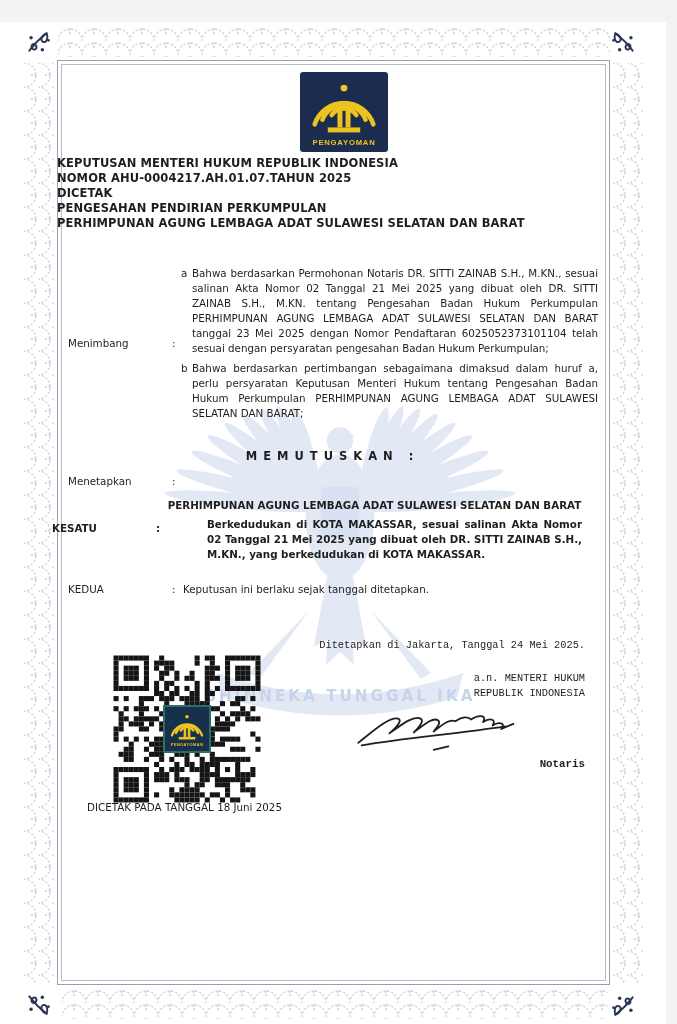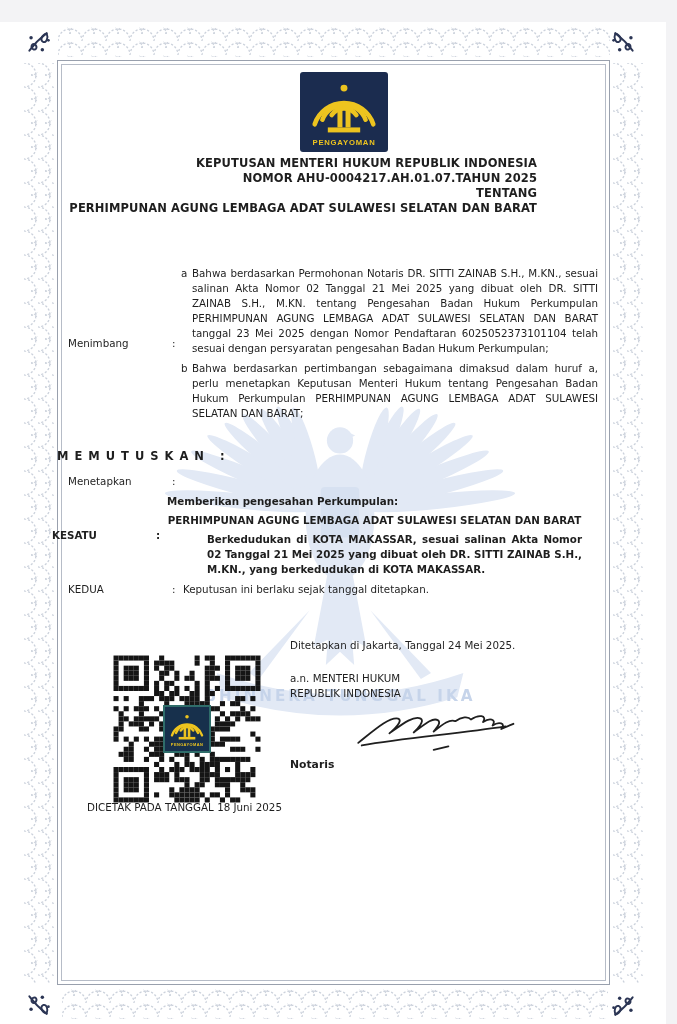--- a/index.html
+++ b/index.html
@@ -23,38 +23,38 @@
   .orn-br{left:611px;top:993px;transform:scale(-1,-1);}
 
   
   .watermark{position:absolute;left:158px;top:404px;width:364px;height:352px;pointer-events:none;}
 
   
   .ministry-logo{position:absolute;left:300px;top:72px;width:88px;height:80px;background:#1b2c4f;
                  border-radius:3px;display:flex;align-items:center;justify-content:center;}
   .ministry-logo svg{width:80px;height:74px;}
 
-  .title-block{position:absolute;left:57px;top:156px;width:480px;text-align:right;
+  .title-block{position:absolute;left:57px;top:156px;width:480px;text-align:left;
                font-weight:bold;font-size:11.5px;line-height:15px;letter-spacing:.1px;}
 
   .sect{position:absolute;font-size:10.3px;line-height:15px;}
   .row{display:flex;align-items:center;}
   .lbl{flex:0 0 104px;}
   .colon{flex:0 0 11px;}
   .val{flex:1;}
   .m-item{position:relative;padding-left:9px;text-align:justify;}
   .m-item + .m-item{margin-top:5px;}
   .m-letter{position:absolute;left:-2px;top:0;}
-  .memutuskan{position:absolute;left:57px;top:449px;width:551px;
+  .memutuskan{position:absolute;left:57px;top:449px;width:551px;text-align:center;
               font-weight:bold;font-size:11.5px;letter-spacing:6px;}
   .org-line{text-align:center;margin-top:4px;}
   .body-par{text-align:justify;margin-top:4px;margin-left:40px;}
 
-  .closing{position:absolute;left:290px;top:638px;width:295px;text-align:left;
-           font-size:10.3px;line-height:15px;}
+  .closing{position:absolute;left:290px;top:638px;width:295px;text-align:right;
+           font-size:10.3px;line-height:15px;font-family:Liberation Mono, monospace;}
   .signer-lines{margin-top:18px;}
   .signature{width:190px;height:52px;margin:2px auto 0;display:block;}
   .signer-name{font-weight:bold;font-size:10.8px;margin-top:2px;}
 
   .qr-block{position:absolute;left:112px;top:654px;width:150px;height:150px;}
   .qr-block svg.qr{position:absolute;inset:0;}
   .qr-logo{position:absolute;left:51px;top:51px;width:48px;height:48px;background:#17304c;
            border:2px solid #2f6d6a;box-sizing:border-box;display:flex;align-items:center;justify-content:center;}
   .qr-logo svg{width:40px;height:38px;}
 
@@ -176,57 +176,57 @@
 
   <div class="ministry-logo">
     <svg viewBox="0 0 100 96">
         <use href="#emblem"></use>
       </svg>
   </div>
 
   <div class="title-block">
     <div>KEPUTUSAN MENTERI HUKUM REPUBLIK INDONESIA</div>
     <div>NOMOR AHU-0004217.AH.01.07.TAHUN 2025</div>
-    <div>TENTANG</div>
+    <div>DICETAK</div>
+    <div>PENGESAHAN PENDIRIAN PERKUMPULAN</div>
     <div>PERHIMPUNAN AGUNG LEMBAGA ADAT SULAWESI SELATAN DAN BARAT</div>
   </div>
 
   <div class="sect" style="left:68px;top:266px;width:530px;">
     <div class="row">
       <span class="lbl">Menimbang</span>
       <span class="colon">:</span>
       <div class="val">
         <div class="m-item">
           <span class="m-letter">a</span>
           <span>Bahwa berdasarkan Permohonan Notaris DR. SITTI ZAINAB S.H., M.KN., sesuai salinan Akta Nomor 02 Tanggal 21 Mei 2025 yang dibuat oleh DR. SITTI ZAINAB S.H., M.KN. tentang Pengesahan Badan Hukum Perkumpulan PERHIMPUNAN AGUNG LEMBAGA ADAT SULAWESI SELATAN DAN BARAT tanggal 23 Mei 2025 dengan Nomor Pendaftaran 6025052373101104 telah sesuai dengan persyaratan pengesahan Badan Hukum Perkumpulan;</span>
         </div>
         <div class="m-item">
           <span class="m-letter">b</span>
-          <span>Bahwa berdasarkan pertimbangan sebagaimana dimaksud dalam huruf a, perlu menetapkan Keputusan Menteri Hukum tentang Pengesahan Badan Hukum Perkumpulan PERHIMPUNAN AGUNG LEMBAGA ADAT SULAWESI SELATAN DAN BARAT;</span>
+          <span>Bahwa berdasarkan pertimbangan sebagaimana dimaksud dalam huruf a, perlu persyaratan Keputusan Menteri Hukum tentang Pengesahan Badan Hukum Perkumpulan PERHIMPUNAN AGUNG LEMBAGA ADAT SULAWESI SELATAN DAN BARAT;</span>
         </div>
       </div>
     </div>
   </div>
 
   <div class="memutuskan">MEMUTUSKAN :</div>
 
   <div class="sect" style="left:68px;top:474px;width:530px;">
     <div class="row">
       <span class="lbl">Menetapkan</span>
       <span class="colon">:</span>
       <div class="val"></div>
     </div>
   </div>
 
   <div class="sect" style="left:52px;top:494px;width:530px;font-weight:bold;">
     <div class="row">
       <span class="lbl">KESATU</span>
       <span class="colon">:</span>
       <div class="val">
-        <div>Memberikan pengesahan Perkumpulan:</div>
         <div class="org-line">PERHIMPUNAN AGUNG LEMBAGA ADAT SULAWESI SELATAN DAN BARAT</div>
         <div class="body-par">Berkedudukan di KOTA MAKASSAR, sesuai salinan Akta Nomor 02 Tanggal 21 Mei 2025 yang dibuat oleh DR. SITTI ZAINAB S.H., M.KN., yang berkedudukan di KOTA MAKASSAR.</div>
       </div>
     </div>
   </div>
 
   <div class="sect" style="left:68px;top:582px;width:530px;">
     <div class="row">
       <span class="lbl">KEDUA</span>
       <span class="colon">:</span>

